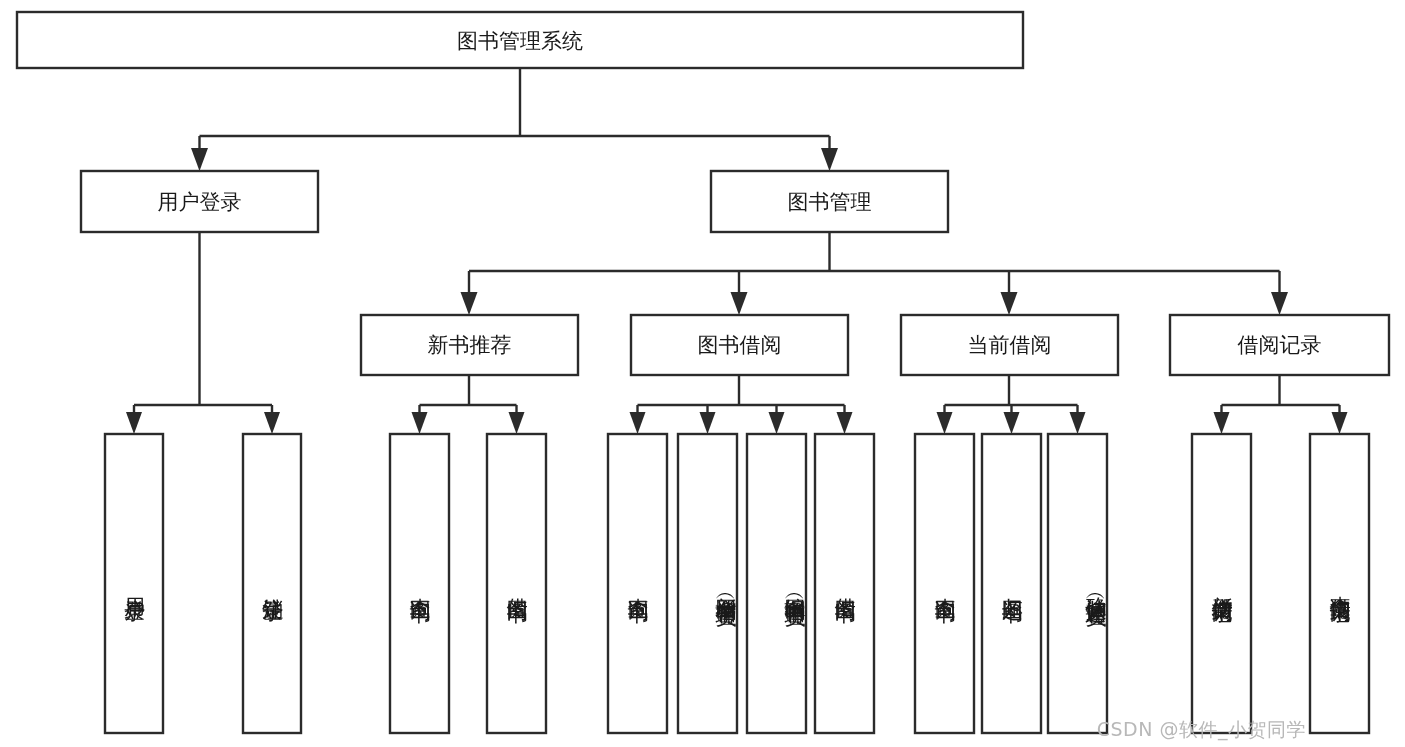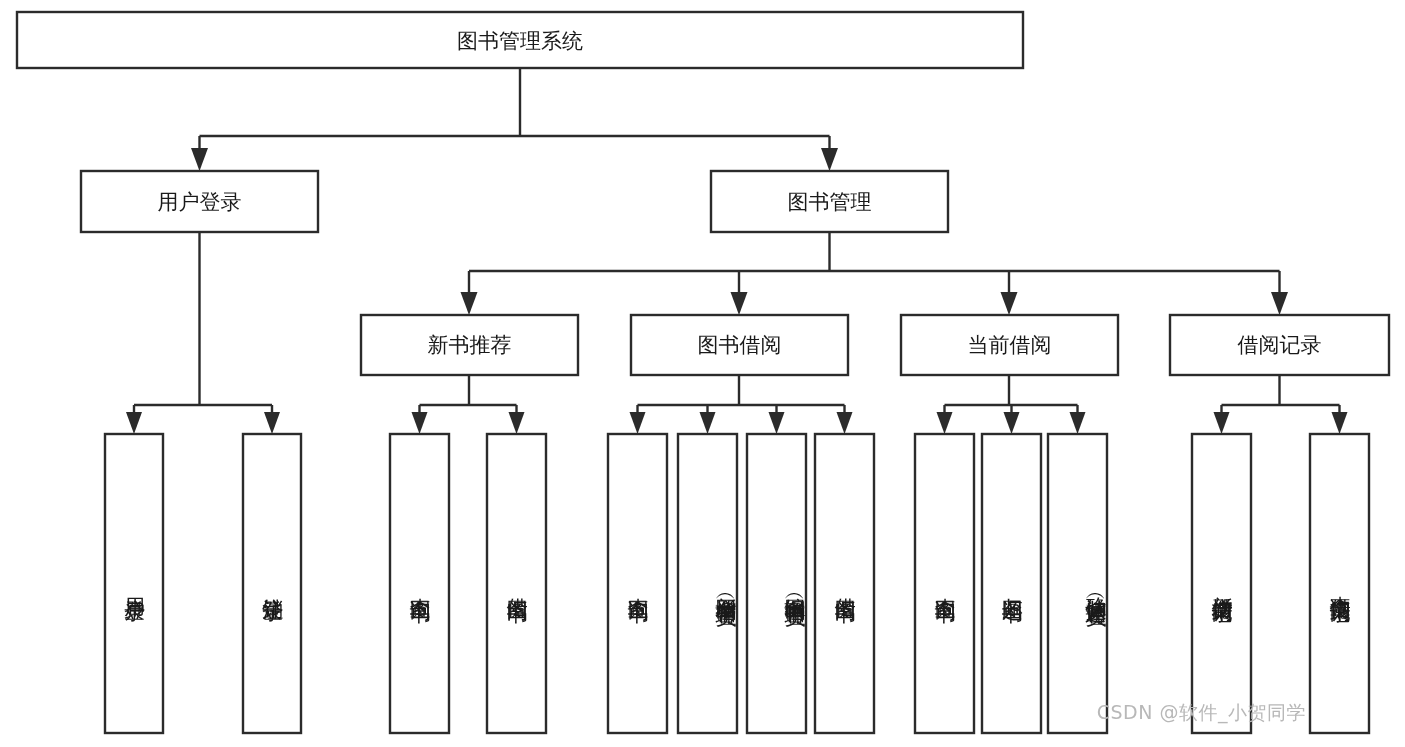--- a/index.html
+++ b/index.html
@@ -58,21 +58,21 @@
     line-height: 1.12;
     letter-spacing: 1.5px;
     color: #1a1a1a;
     white-space: nowrap;
     text-align: center;
     pointer-events: none;
   }
   .watermark {
     position: absolute;
     right: 8px;
-    bottom: 21px;
+    bottom: 4px;
     font-family: "DejaVu Sans", "Liberation Sans", sans-serif;
     font-size: 19px;
     color: #b8b8b8;
     letter-spacing: 0.5px;
     white-space: nowrap;
   }
 </style>
 </head>
 <body>
 

